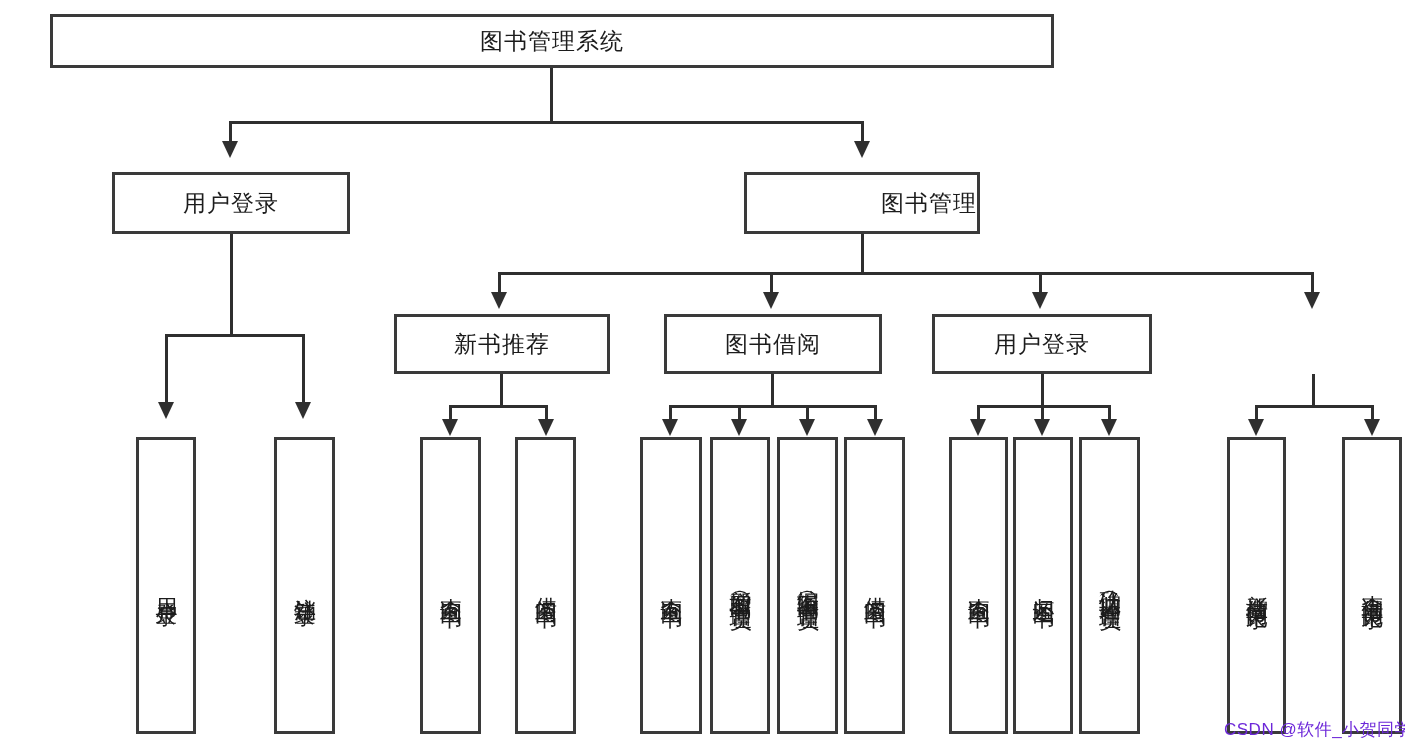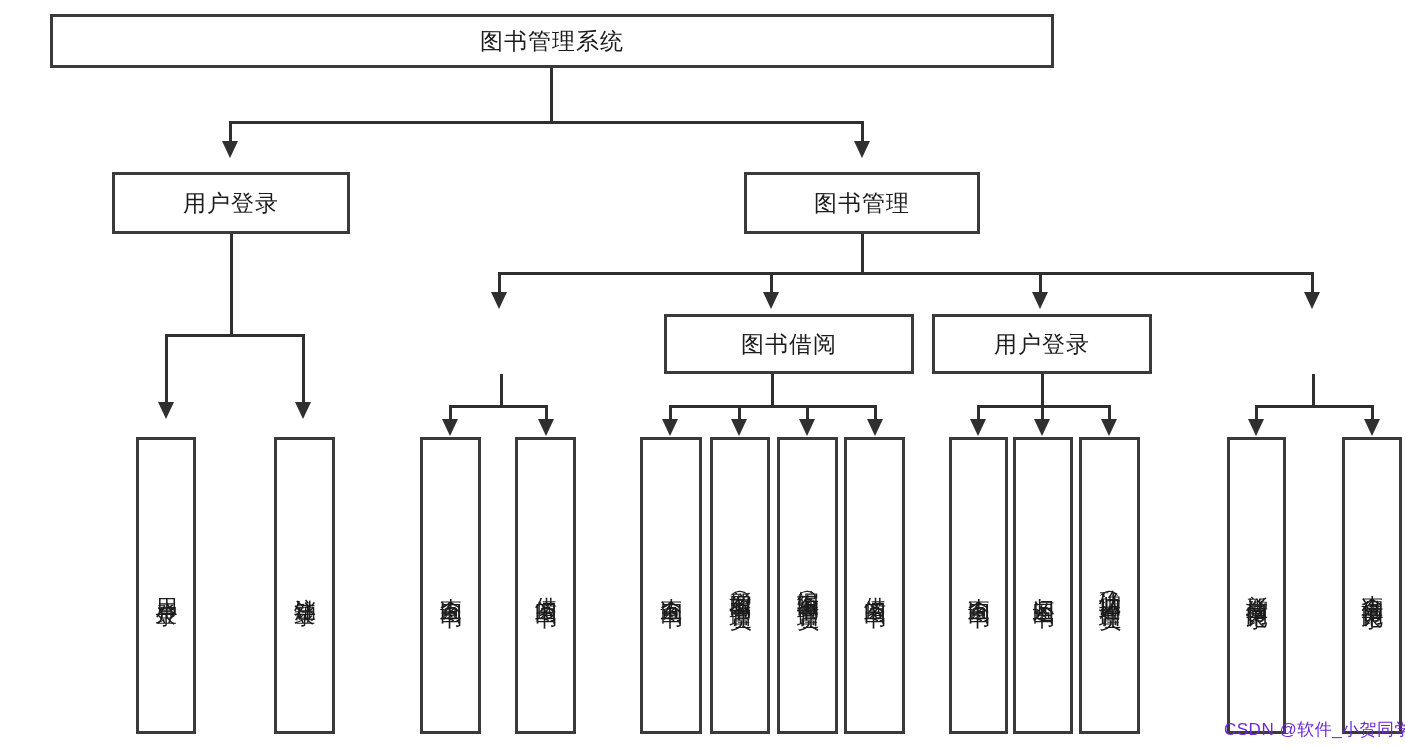--- a/index.html
+++ b/index.html
@@ -88,21 +88,21 @@
   <div class="edge h" style="left:197px;top:121px;width:634px;"></div>
   <div class="edge v" style="left:197px;top:121px;height:22px;"></div>
   <div class="arrow" style="left:190px;top:141px;"></div>
   <div class="edge v" style="left:829px;top:121px;height:22px;"></div>
   <div class="arrow" style="left:822px;top:141px;"></div>
 
   <div class="node horiz" style="left:80px;top:172px;width:238px;height:62px;">
     <span class="lbl">用户登录</span>
   </div>
 
-  <div class="node horiz" style="left:712px;top:172px;width:236px;height:62px;">
+  <div class="node horiz" style="left:712px;top:172px;width:236px;height:62px;justify-content:flex-end;">
     <span class="lbl">图书管理</span>
   </div>
 
   <div class="edge v" style="left:198px;top:234px;height:102px;"></div>
   <div class="edge h" style="left:133px;top:334px;width:139px;"></div>
   <div class="edge v" style="left:133px;top:334px;height:70px;"></div>
   <div class="arrow" style="left:126px;top:402px;"></div>
   <div class="edge v" style="left:270px;top:334px;height:70px;"></div>
   <div class="arrow" style="left:263px;top:402px;"></div>
 
@@ -110,21 +110,24 @@
   <div class="edge h" style="left:466px;top:272px;width:816px;"></div>
   <div class="edge v" style="left:466px;top:272px;height:22px;"></div>
   <div class="arrow" style="left:459px;top:292px;"></div>
   <div class="edge v" style="left:738px;top:272px;height:22px;"></div>
   <div class="arrow" style="left:731px;top:292px;"></div>
   <div class="edge v" style="left:1007px;top:272px;height:22px;"></div>
   <div class="arrow" style="left:1000px;top:292px;"></div>
   <div class="edge v" style="left:1279px;top:272px;height:22px;"></div>
   <div class="arrow" style="left:1272px;top:292px;"></div>
 
-  <div class="node horiz" style="left:632px;top:314px;width:250px;height:60px;">
+  <div class="node horiz" style="left:362px;top:314px;width:216px;height:60px;">
+    <span class="lbl">新书推荐</span>
+  </div>
+  <div class="node horiz" style="left:632px;top:314px;width:218px;height:60px;">
     <span class="lbl">图书借阅</span>
   </div>
   <div class="node horiz" style="left:900px;top:314px;width:220px;height:60px;">
     <span class="lbl">用户登录</span>
   </div>
 
   <div class="edge v" style="left:468px;top:374px;height:33px;"></div>
   <div class="edge h" style="left:417px;top:405px;width:99px;"></div>
   <div class="edge v" style="left:417px;top:405px;height:16px;"></div>
   <div class="arrow" style="left:410px;top:419px;"></div>

